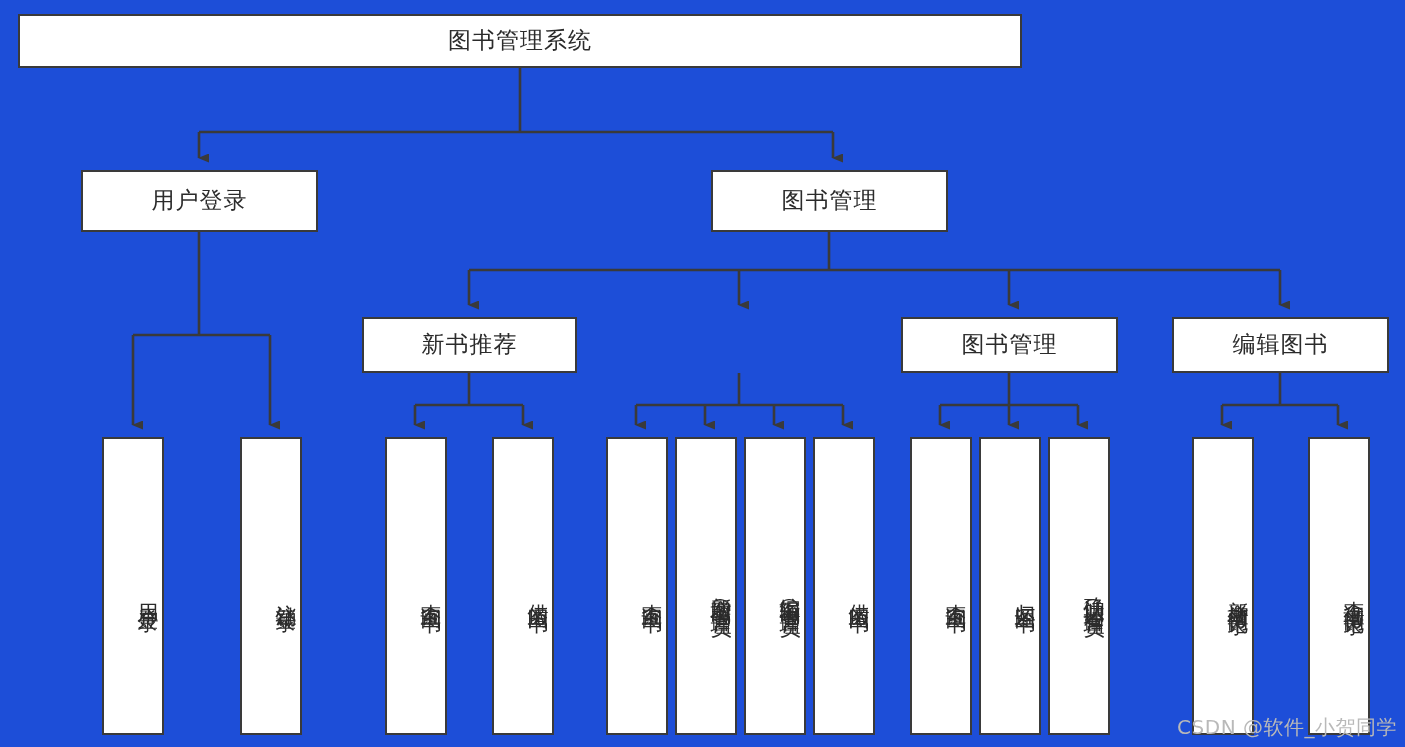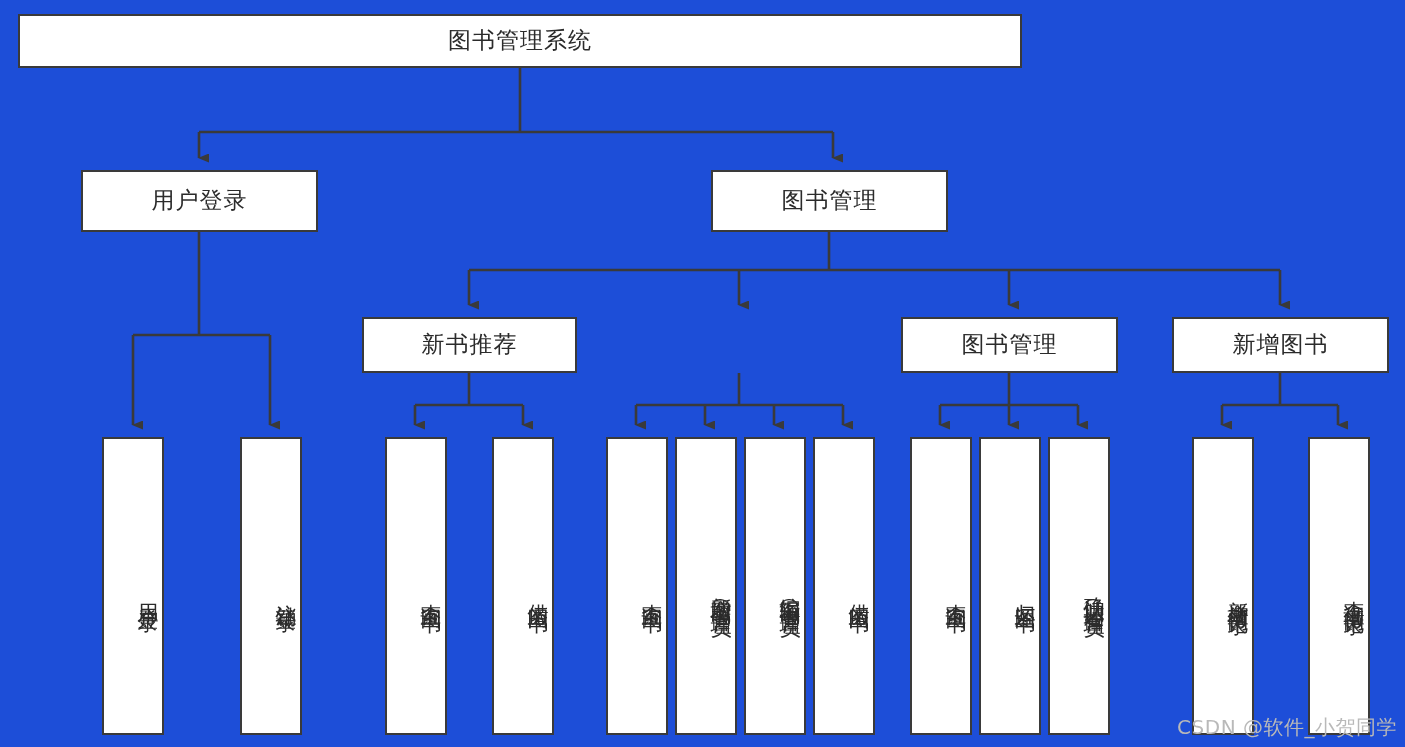--- a/index.html
+++ b/index.html
@@ -133,21 +133,21 @@
     <span class="node-label">图书管理</span>
   </div>
 
   <div class="node horiz" style="left:362px; top:317px; width:215px; height:56px;">
     <span class="node-label">新书推荐</span>
   </div>
   <div class="node horiz" style="left:901px; top:317px; width:217px; height:56px;">
     <span class="node-label">图书管理</span>
   </div>
   <div class="node horiz" style="left:1172px; top:317px; width:217px; height:56px;">
-    <span class="node-label">新增图书</span>
+    <span class="node-label">编辑图书</span>
   </div>
 
   <div class="node vert" style="left:102px; top:437px; width:62px; height:298px;">
     <span class="node-label">用户登录</span>
   </div>
   <div class="node vert" style="left:240px; top:437px; width:62px; height:298px;">
     <span class="node-label">注销登录</span>
   </div>
 
   <div class="node vert" style="left:385px; top:437px; width:62px; height:298px;">

